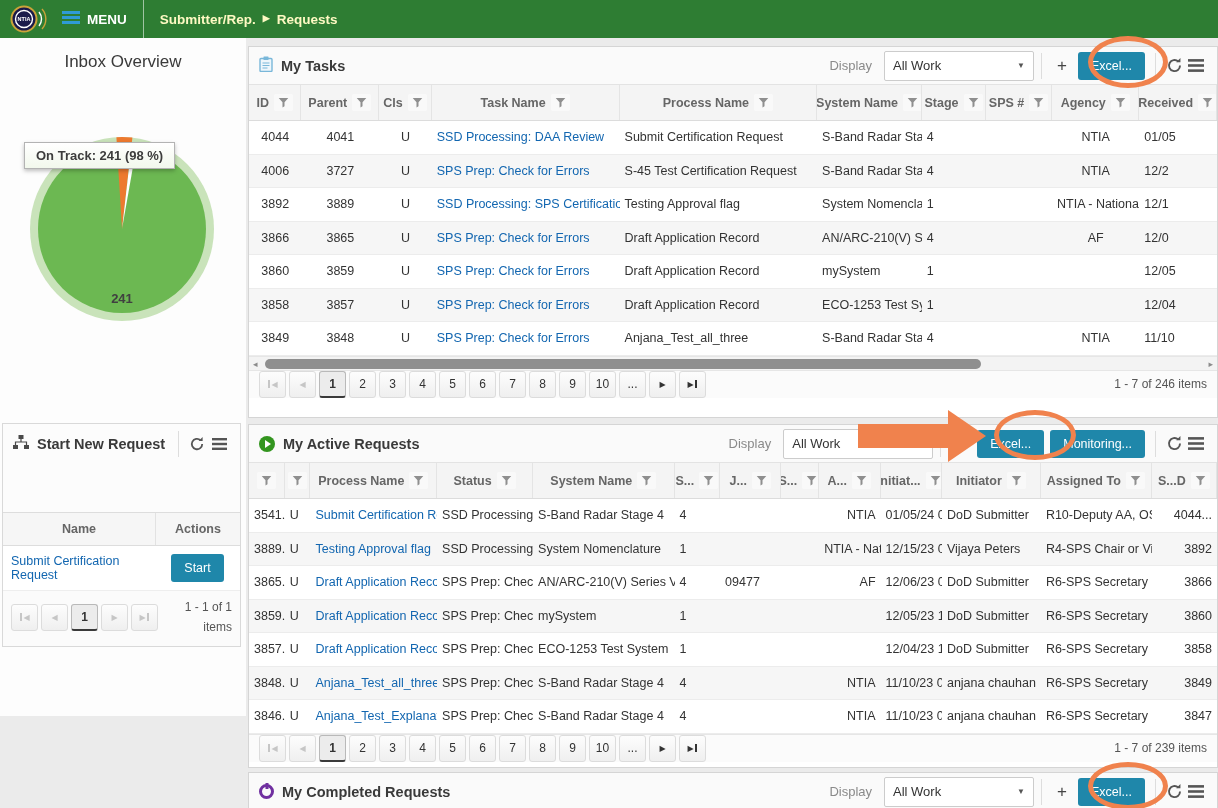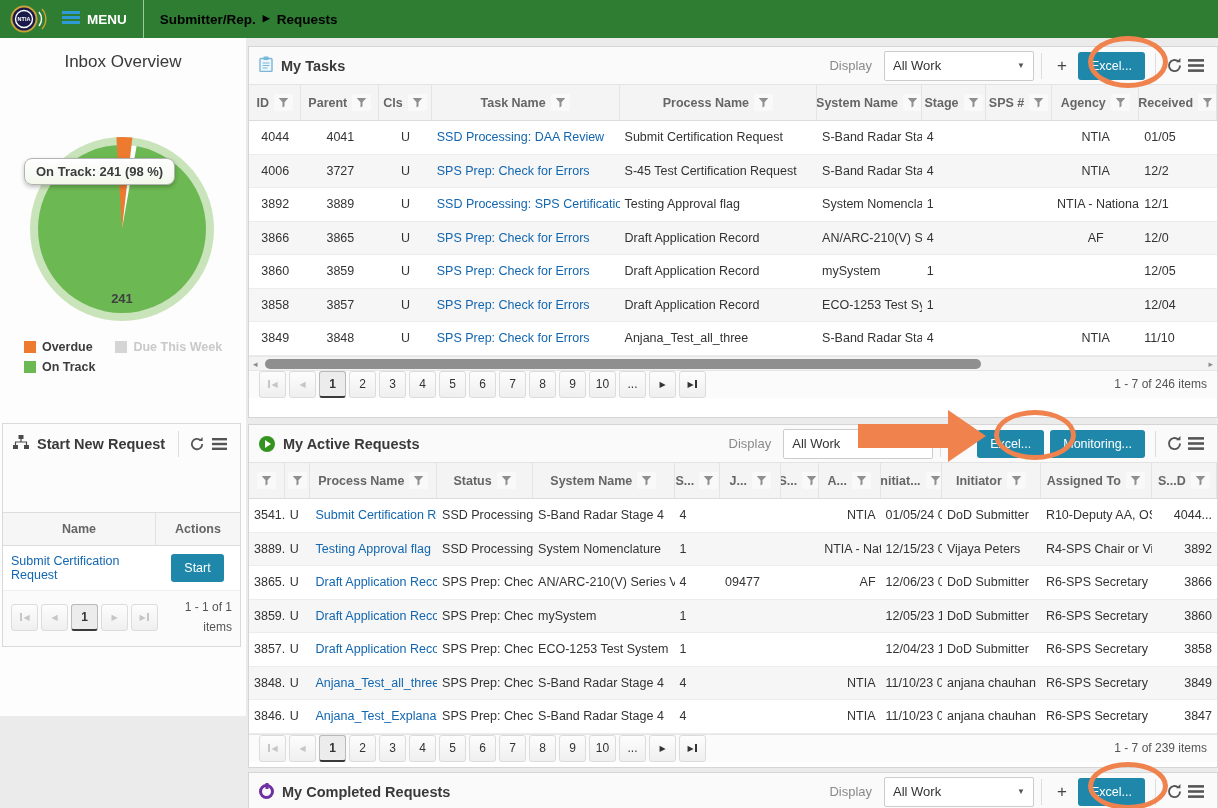--- a/index.html
+++ b/index.html
@@ -11,39 +11,39 @@
   .flex { flex:1; }
 
   
   .topbar {
     position:absolute; left:0; top:0; width:1218px; height:38px;
     background:#2e7d33; display:flex; align-items:center; padding:0 10px; z-index:5;
   }
   .logo { width:38px; height:32px; margin-right:14px; display:flex; align-items:center; }
   .menu-btn { display:flex; align-items:center; gap:7px; color:#fff; font-weight:bold; font-size:13.5px; cursor:pointer; }
   .tb-div { width:1px; height:38px; background:rgba(255,255,255,.55); margin:0 16px; }
-  .breadcrumb { color:#000000; font-weight:bold; font-size:13.5px; display:flex; gap:7px; }
+  .breadcrumb { color:#fef9c3; font-weight:bold; font-size:13.5px; display:flex; gap:7px; }
   .bc-sep { font-size:9px; position:relative; top:1px; }
   .tb-right { margin-left:auto; display:flex; align-items:center; color:#fff; font-size:13.5px; }
   .tb-link { cursor:pointer; padding:0 2px; }
   .tb-sep { width:1px; height:14px; background:rgba(255,255,255,.8); margin:0 13px; }
   .tb-chev { color:#b6d4b0; font-size:11px; margin:2px 10px 0 8px; }
   .avatar {
     width:31px; height:31px; border-radius:50%; background:#c8da68; color:#fff;
     display:flex; align-items:center; justify-content:center; font-size:15px; margin-right:6px;
   }
 
   
   .sidebar { position:absolute; left:0; top:38px; width:246px; height:678px; background:#fdfdfd; }
   .chart-title { text-align:center; font-size:17px; color:#3a3a3a; padding-top:14px; }
   .pie-wrap { position:absolute; left:27px; top:96px; width:190px; height:190px; }
   .pie-label { position:absolute; left:0; right:0; top:157px; text-align:center; font-size:13px; font-weight:bold; color:#404040; }
   .pie-tooltip {
-    position:absolute; left:-3px; top:24px; padding:5px 11px; white-space:nowrap;
-    background:linear-gradient(#ffffff,#f2f8ec); border:1px solid #b3b3b3; border-radius:8px;
+    position:absolute; left:-3px; top:8px; padding:5px 11px; white-space:nowrap;
+    background:linear-gradient(#ffffff,#f2f8ec); border:1px solid #b3b3b3; border-radius:0;
     box-shadow:0 2px 4px rgba(0,0,0,.25); font-size:13px; font-weight:600; color:#3d3d3d;
   }
   .legend { display:grid; grid-template-columns:auto auto; column-gap:20px; row-gap:6px; justify-content:center; margin-top:210px; padding-top:58px; }
   .leg-item { display:flex; align-items:center; gap:6px; font-size:12.5px; font-weight:bold; color:#3c3c3c; }
   .leg-item .sw { width:12px; height:12px; display:inline-block; }
   .leg-item.muted { color:#c9c9c9; }
 
   .snr-panel { position:absolute; left:2px; top:385px; width:239px; border:1px solid #d9d9d9; background:#fcfcfc; }
   .snr-head { display:flex; align-items:center; height:40px; padding:0 10px; }
   .snr-title { font-weight:bold; font-size:14.5px; color:#3a3a3a; margin-left:8px; }
@@ -179,34 +179,20 @@
       <svg width="190" height="190" viewBox="0 0 190 190">
         <circle cx="95" cy="95" r="92" fill="#c9e3ba"></circle>
         <circle cx="95" cy="95" r="84" fill="#6cb852"></circle>
         <path d="M95 95 L89.4 3.2 A92 92 0 0 1 105.4 3.6 Z" fill="#ed7a2f"></path>
         <path d="M95 95 L104.5 11.5 A84 84 0 0 1 109.6 12.3 Z" fill="#ffffff"></path>
       </svg>
       <div class="pie-label">241</div>
       <div class="pie-tooltip">On Track: 241 (98 %)</div>
     </div>
 
-    <div class="legend">
-      <div class="leg-item">
-        <span class="sw" style="background: rgb(237, 122, 47);"></span>
-        <span>Overdue</span>
-      </div>
-      <div class="leg-item muted">
-        <span class="sw" style="background: rgb(213, 213, 213);"></span>
-        <span>Due This Week</span>
-      </div>
-      <div class="leg-item">
-        <span class="sw" style="background: rgb(108, 184, 82);"></span>
-        <span>On Track</span>
-      </div>
-    </div>
 
     <div class="snr-panel">
       <div class="snr-head">
         <span>
           <svg width="16" height="15" viewBox="0 0 16 15">
               <rect x="5.5" y="0" width="5" height="4" fill="#4a4a4a"></rect>
               <rect x="0" y="10" width="5" height="4" fill="#4a4a4a"></rect>
               <rect x="11" y="10" width="5" height="4" fill="#4a4a4a"></rect>
               <path d="M8 4v3M2.5 10V7h11v3" stroke="#4a4a4a" stroke-width="1.2" fill="none"></path>
             </svg>

